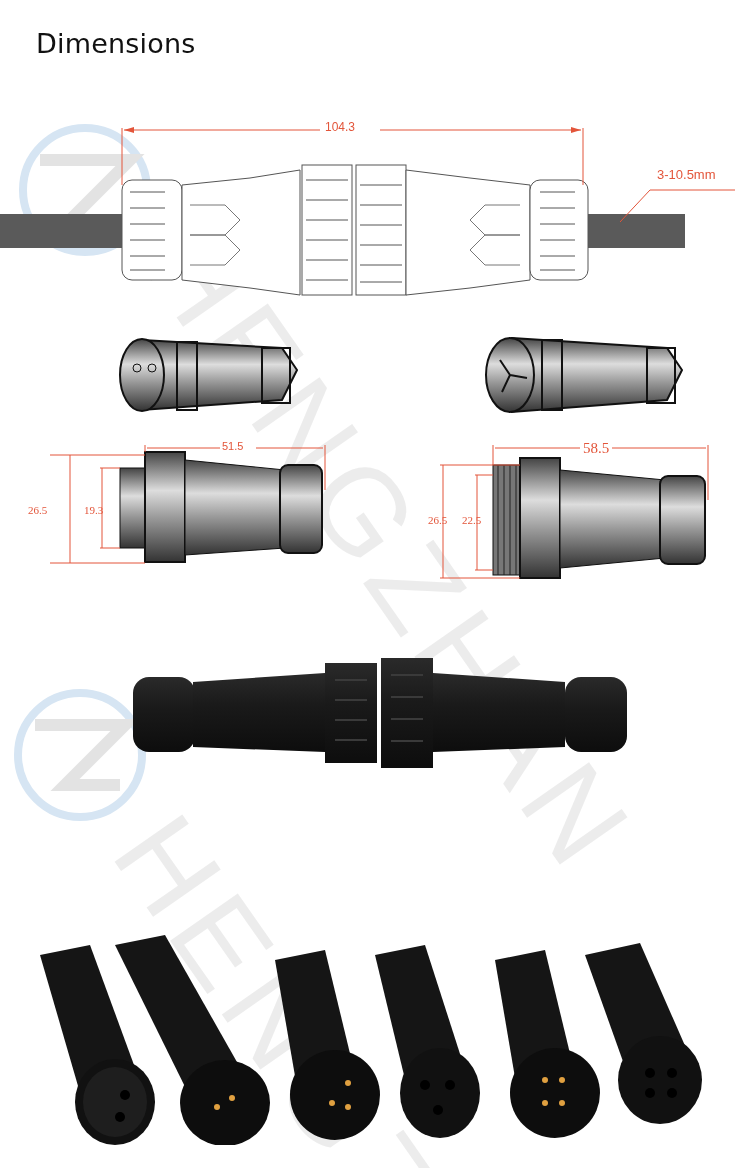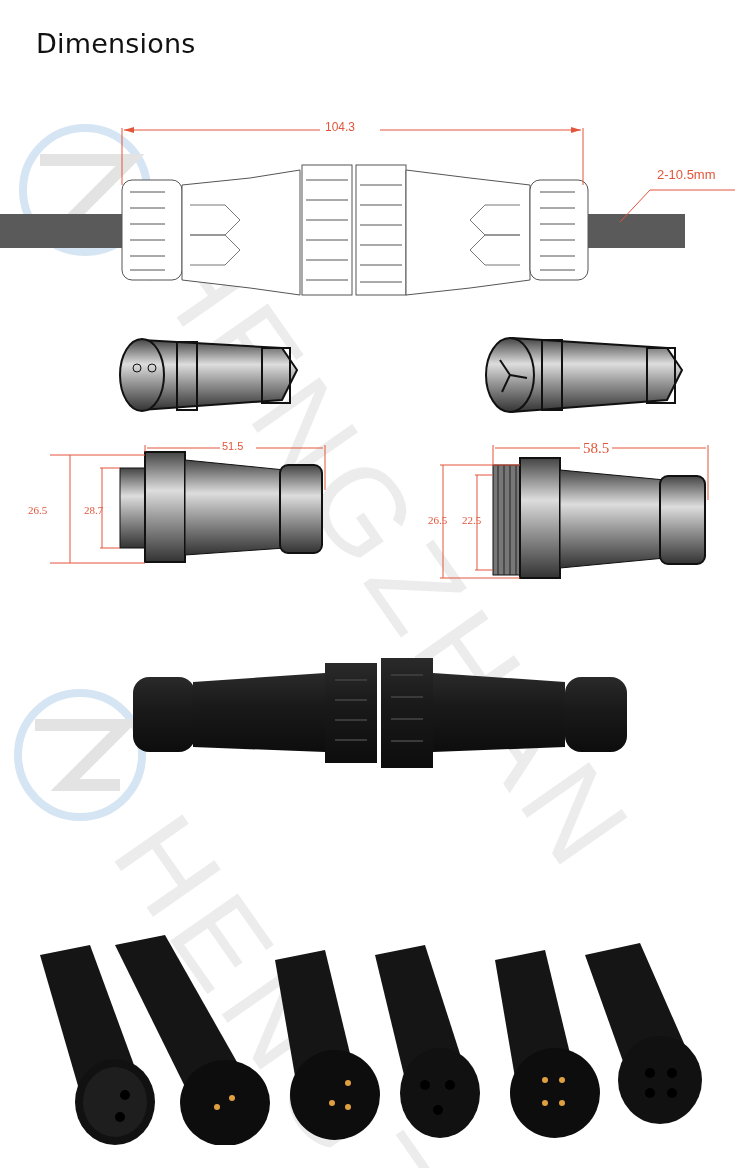--- a/index.html
+++ b/index.html
@@ -82,21 +82,21 @@
     <line class="dimline" x1="122" y1="18" x2="122" y2="75"></line>
     <line class="dimline" x1="583" y1="18" x2="583" y2="75"></line>
     <line class="dimline" x1="124" y1="20" x2="320" y2="20"></line>
     <line class="dimline" x1="380" y1="20" x2="581" y2="20"></line>
     <path d="M124 20 L134 17 L134 23 Z" fill="#e3553a"></path>
     <path d="M581 20 L571 17 L571 23 Z" fill="#e3553a"></path>
     <line class="dimline" x1="620" y1="112" x2="650" y2="80"></line>
     <line class="dimline" x1="650" y1="80" x2="735" y2="80"></line>
   </svg>
   <div class="abs" style="left:325px;top:10px;font-family:'Liberation Sans',sans-serif;font-size:12px;color:#e3553a;">104.3</div>
-  <div class="abs" style="left:657px;top:57px;font-family:'Liberation Sans',sans-serif;font-size:13px;color:#e3553a;">2-10.5mm</div>
+  <div class="abs" style="left:657px;top:57px;font-family:'Liberation Sans',sans-serif;font-size:13px;color:#e3553a;">3-10.5mm</div>
 </div>
 
 <svg class="abs" style="left:112px;top:330px" width="200" height="90">
   <defs>
     <linearGradient id="metal" x1="0" y1="0" x2="0" y2="1">
       <stop offset="0" stop-color="#444"></stop>
         <stop offset="0.35" stop-color="#ddd"></stop>
         <stop offset="0.6" stop-color="#999"></stop>
         <stop offset="1" stop-color="#333"></stop>
     </linearGradient>
@@ -130,21 +130,21 @@
     <line class="dimline" x1="236" y1="18" x2="303" y2="18"></line>
     <line class="dimline" x1="30" y1="25" x2="125" y2="25"></line>
     <line class="dimline" x1="30" y1="133" x2="125" y2="133"></line>
     <line class="dimline" x1="50" y1="25" x2="50" y2="133"></line>
     <line class="dimline" x1="80" y1="38" x2="100" y2="38"></line>
     <line class="dimline" x1="80" y1="118" x2="100" y2="118"></line>
     <line class="dimline" x1="82" y1="38" x2="82" y2="118"></line>
   </svg>
   <div class="abs" style="left:202px;top:10px;font-family:Liberation Sans, sans-serif;font-size:11px;color:#e3553a;">51.5</div>
   <div class="abs" style="left:8px;top:74px;font-family:'Liberation Serif',serif;font-size:11px;color:#e3553a;">26.5</div>
-  <div class="abs" style="left:64px;top:74px;font-family:'Liberation Serif',serif;font-size:11px;color:#e3553a;">28.7</div>
+  <div class="abs" style="left:64px;top:74px;font-family:'Liberation Serif',serif;font-size:11px;color:#e3553a;">19.3</div>
 </div>
 
 <div class="abs" style="left:400px;top:420px;width:350px;height:160px;">
   <svg width="350" height="160">
     <rect x="93" y="45" width="30" height="110" fill="#777" stroke="#111"></rect>
     <g stroke="#222">
         <line x1="98" y1="45" x2="98" y2="155"></line>
         <line x1="104" y1="45" x2="104" y2="155"></line>
         <line x1="110" y1="45" x2="110" y2="155"></line>
         <line x1="116" y1="45" x2="116" y2="155"></line>

